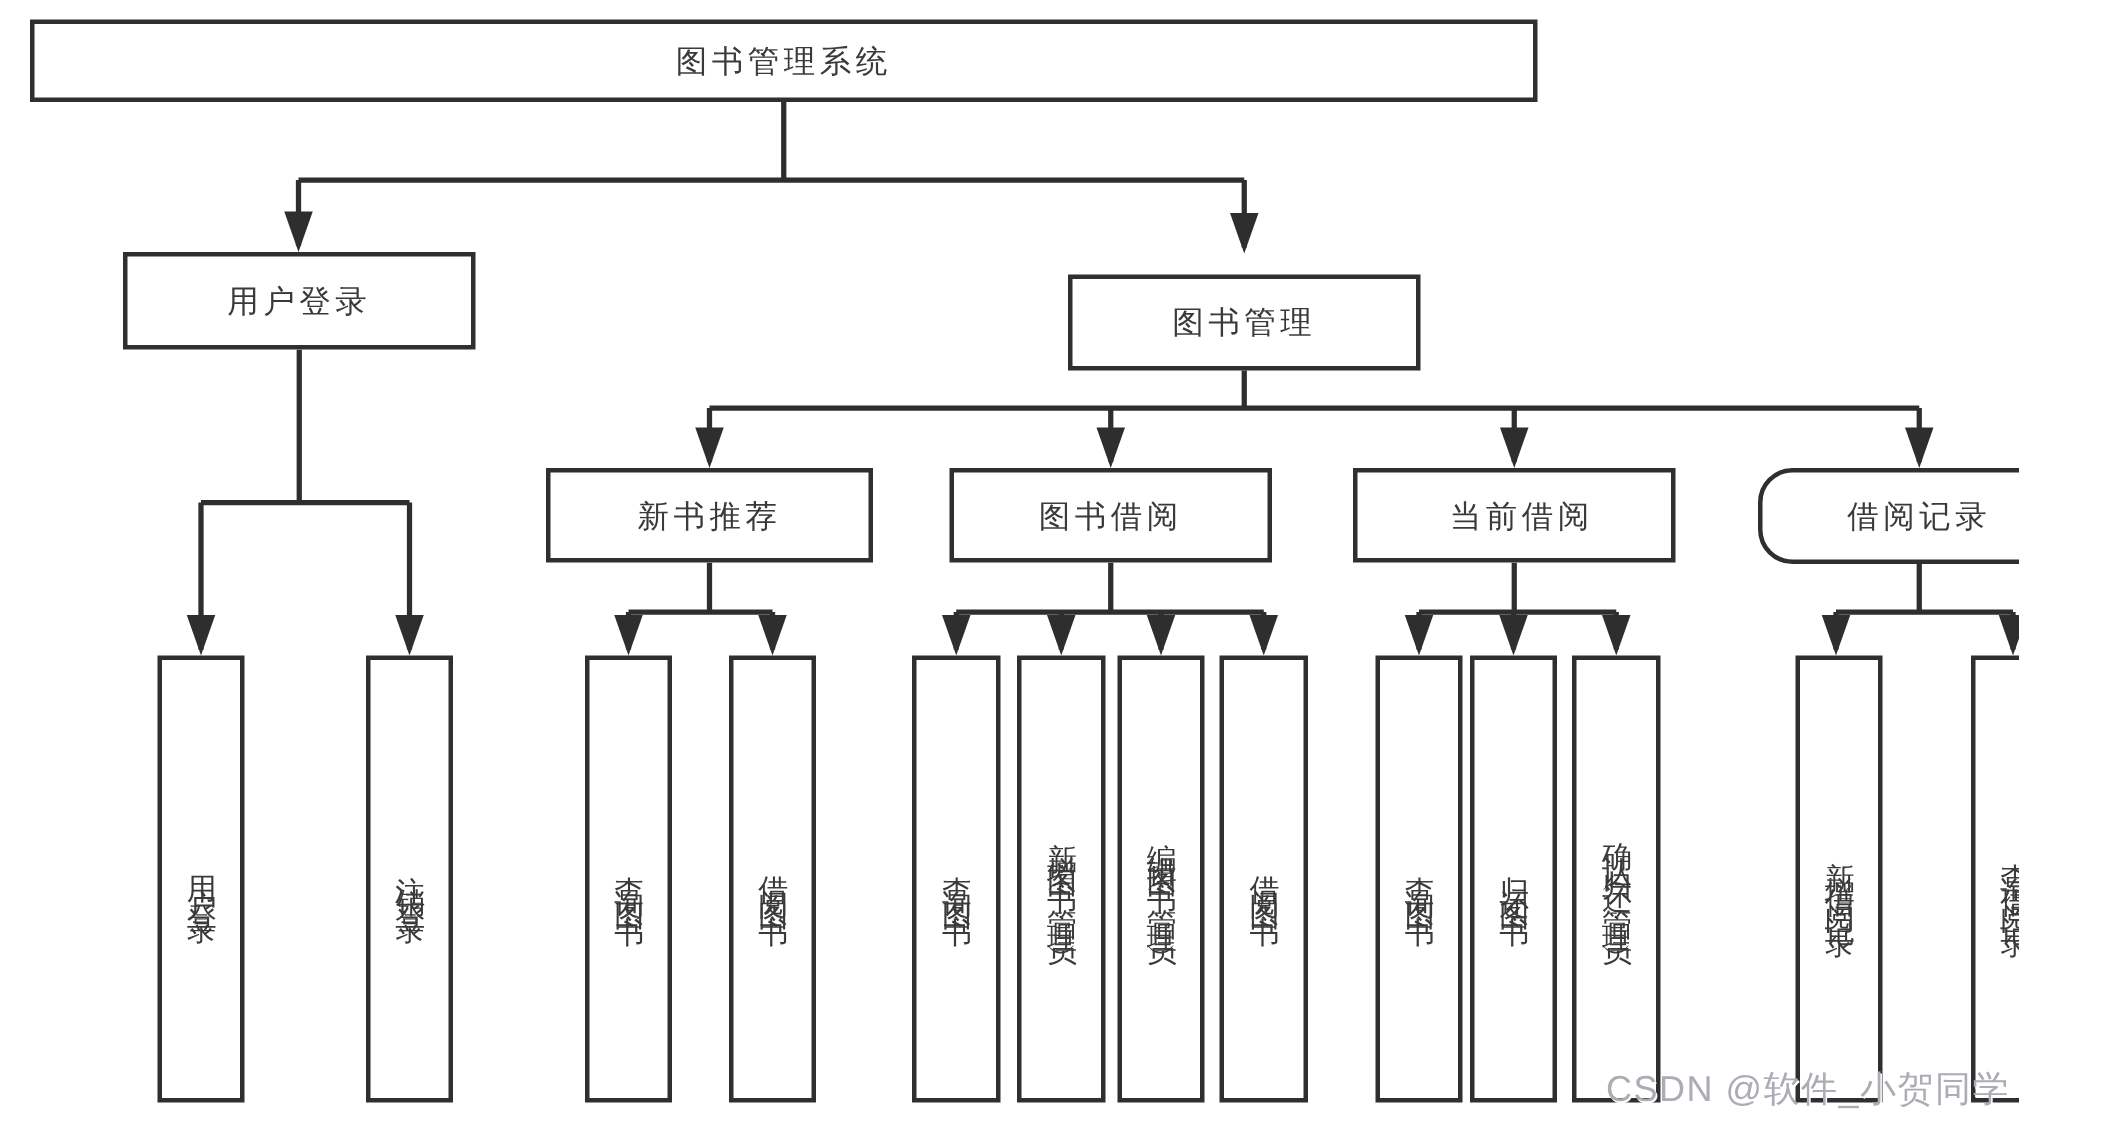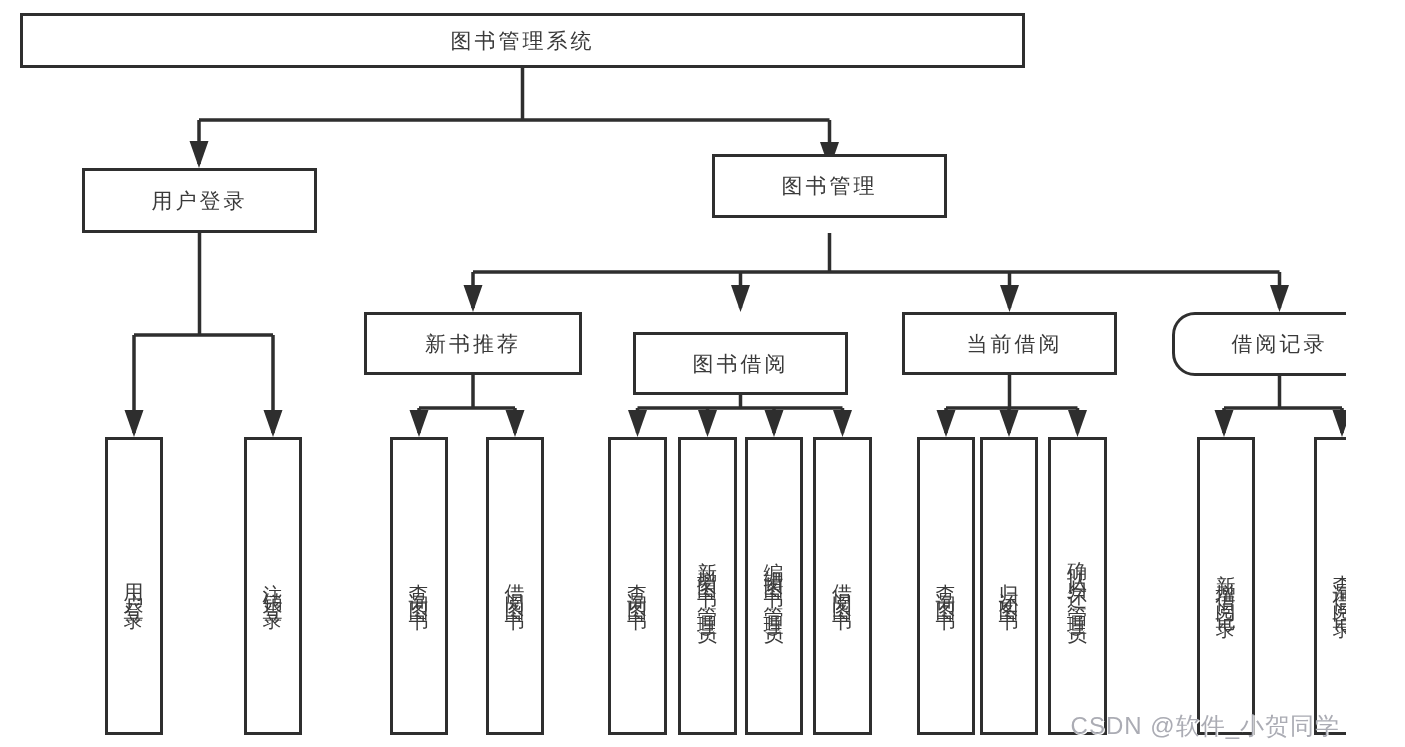--- a/index.html
+++ b/index.html
@@ -36,23 +36,23 @@
     right:6px;bottom:5px;
     font-size:24px;
     color:var(--wm,#abacb4);
     letter-spacing:1px;
     text-shadow:1px 1px 0 #ffffff;
     white-space:nowrap;
   }
   
   #n-root   {left:20px;  top:13px;  width:1005px; height:55px;}
   #n-login  {left:82px;  top:168px; width:235px;  height:65px;}
-  #n-mgmt   {left:712px; top:154px; width:235px;  height:64px;text-align:center;}
+  #n-mgmt   {left:712px; top:183px; width:235px;  height:64px;text-align:center;}
   #n-newbook{left:364px; top:312px; width:218px;  height:63px;}
-  #n-borrow {left:633px; top:332px; width:215px;  height:63px;}
+  #n-borrow {left:633px; top:312px; width:215px;  height:63px;}
   #n-current{left:902px; top:312px; width:215px;  height:63px;padding-left:10px;}
   #n-record {left:1172px;top:312px; width:215px;  height:64px;border-radius:23px;}
   .leaf{top:437px;height:298px;width:58px;}
   #l-login1 {left:105px;}
   #l-logout {left:244px;}
   #l-nb-q   {left:390px;}
   #l-nb-b   {left:486px;}
   #l-bb-q   {left:608px;width:59px;}
   #l-bb-add {left:678px;width:59px;}
   #l-bb-edit{left:745px;}

